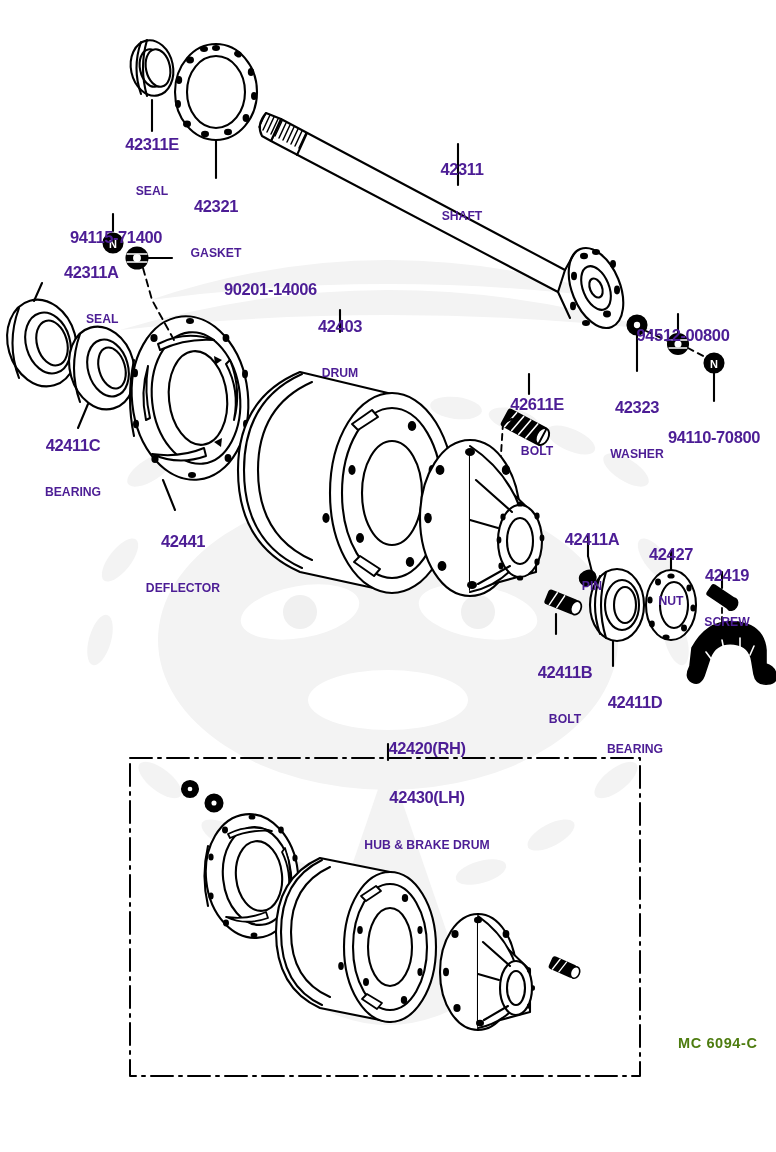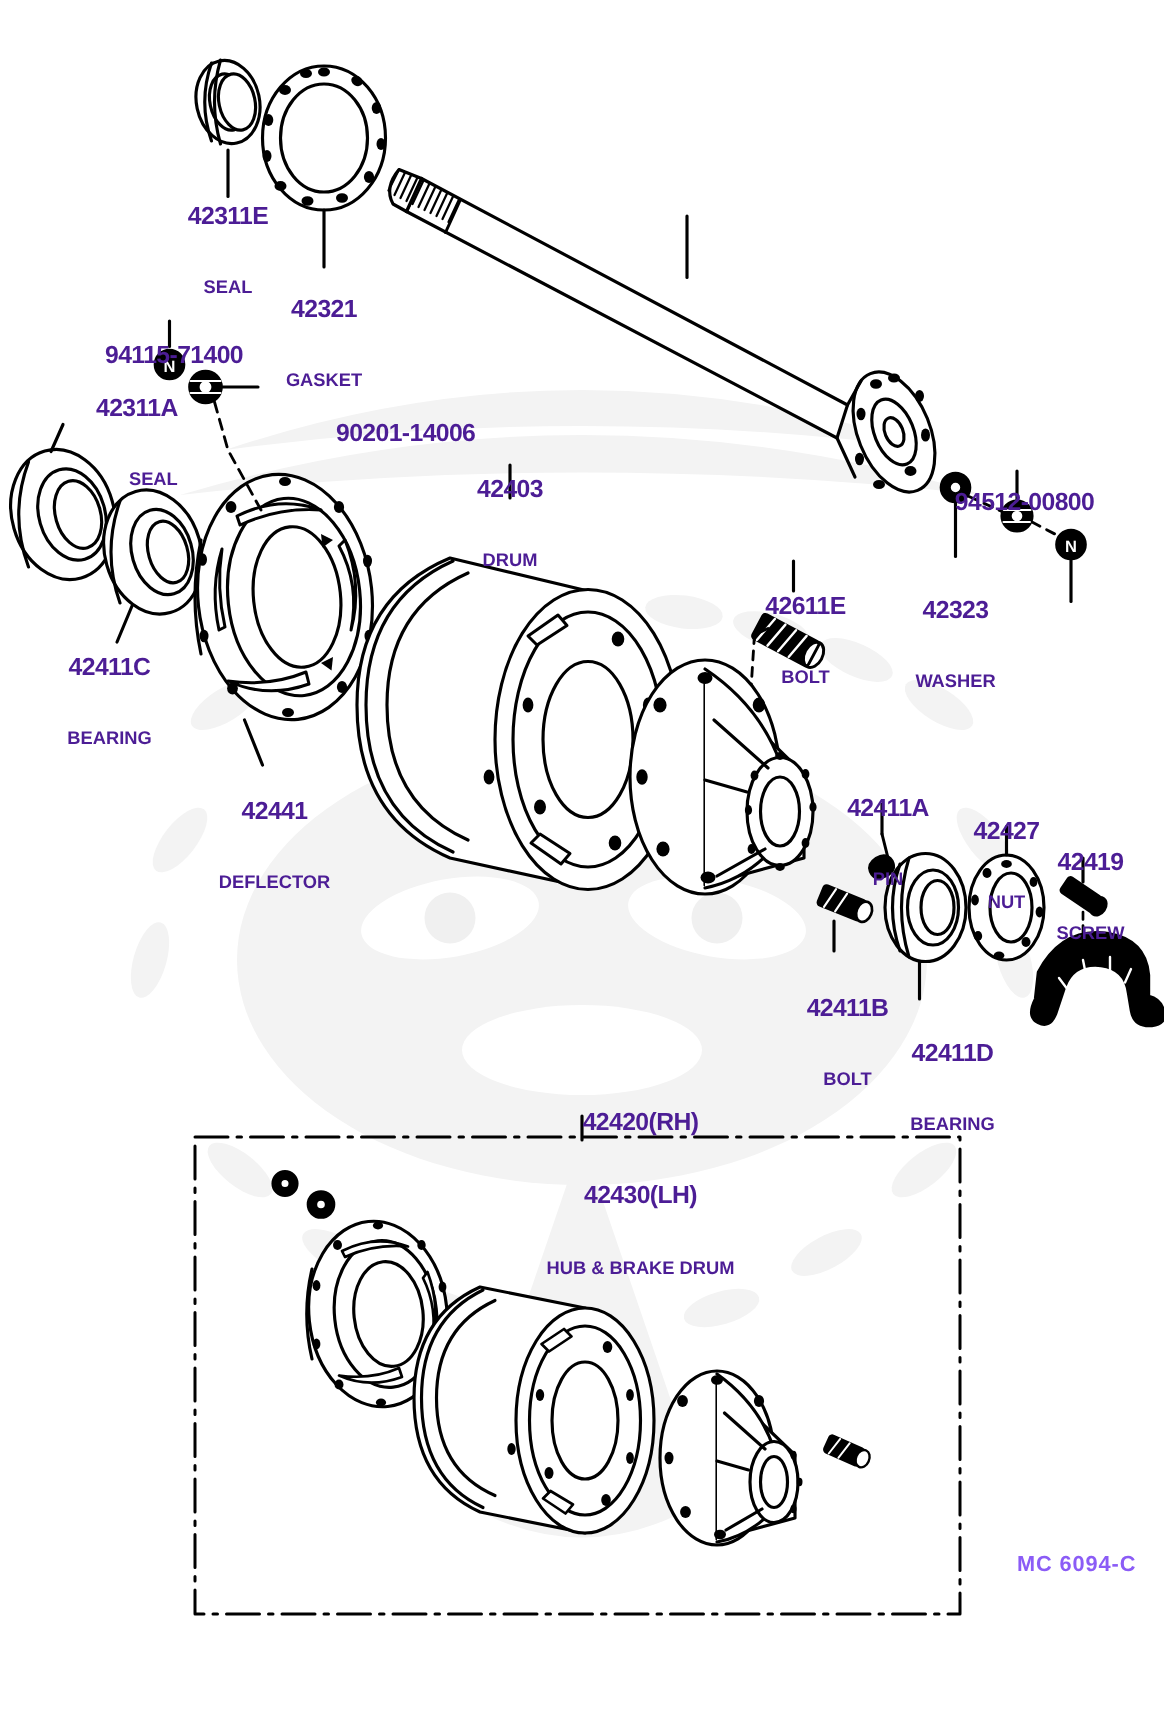--- a/index.html
+++ b/index.html
@@ -12,21 +12,21 @@
   #stage{position:absolute;left:0;top:0;width:776px;height:1152px;background:#fff;}
   #art{position:absolute;left:0;top:0;width:776px;height:1152px;}
   .lbl{position:absolute;font-family:"Liberation Sans", sans-serif;
        font-weight:bold;color:#4c1d95;white-space:pre;line-height:1.02;
        letter-spacing:-0.4px;}
   .lbl .n{font-size:16.5px;display:block;}
   .lbl .d{font-size:12.2px;display:block;letter-spacing:0px;}
   .lbl.ctr{text-align:center;transform:translateX(-50%);}
   .lbl.lft{text-align:right;margin-left:48px;}
   .code{position:absolute;font-family:"Liberation Sans", sans-serif;
-        font-weight:bold;font-size:14.5px;color:#8b5cf6;letter-spacing:0.6px;}
+        font-weight:bold;font-size:14.5px;color:#4d7c0f;letter-spacing:0.6px;}
 </style>
 </head>
 <body>
 
 <div id="stage">
 
   <svg id="art" viewBox="0 0 776 1152" xmlns="http://www.w3.org/2000/svg">
 
     <defs>
 
@@ -499,20 +499,24 @@
   <div class="lbl ctr" style="left:152px;top:103px;">
     <span class="n">42311E</span>
     <span class="d">SEAL</span>
   </div>
 
   <div class="lbl ctr" style="left:216px;top:165px;">
     <span class="n">42321</span>
     <span class="d">GASKET</span>
   </div>
 
+  <div class="lbl ctr" style="left:462px;top:128px;">
+    <span class="n">42311</span>
+    <span class="d">SHAFT</span>
+  </div>
 
   <div class="lbl ctr" style="left:116px;top:196px;">
     <span class="n">94115-71400</span>
   </div>
 
   <div class="lbl lft" style="left:16px;top:231px;">
     <span class="n">42311A</span>
     <span class="d">SEAL</span>
   </div>
 
@@ -542,20 +546,23 @@
 
   <div class="lbl ctr" style="left:683px;top:294px;">
     <span class="n">94512-00800</span>
   </div>
 
   <div class="lbl ctr" style="left:637px;top:366px;">
     <span class="n">42323</span>
     <span class="d">WASHER</span>
   </div>
 
+  <div class="lbl ctr" style="left:714px;top:396px;">
+    <span class="n">94110-70800</span>
+  </div>
 
   <div class="lbl ctr" style="left:592px;top:498px;">
     <span class="n">42411A</span>
     <span class="d">PIN</span>
   </div>
 
   <div class="lbl ctr" style="left:671px;top:513px;">
     <span class="n">42427</span>
     <span class="d">NUT</span>
   </div>

